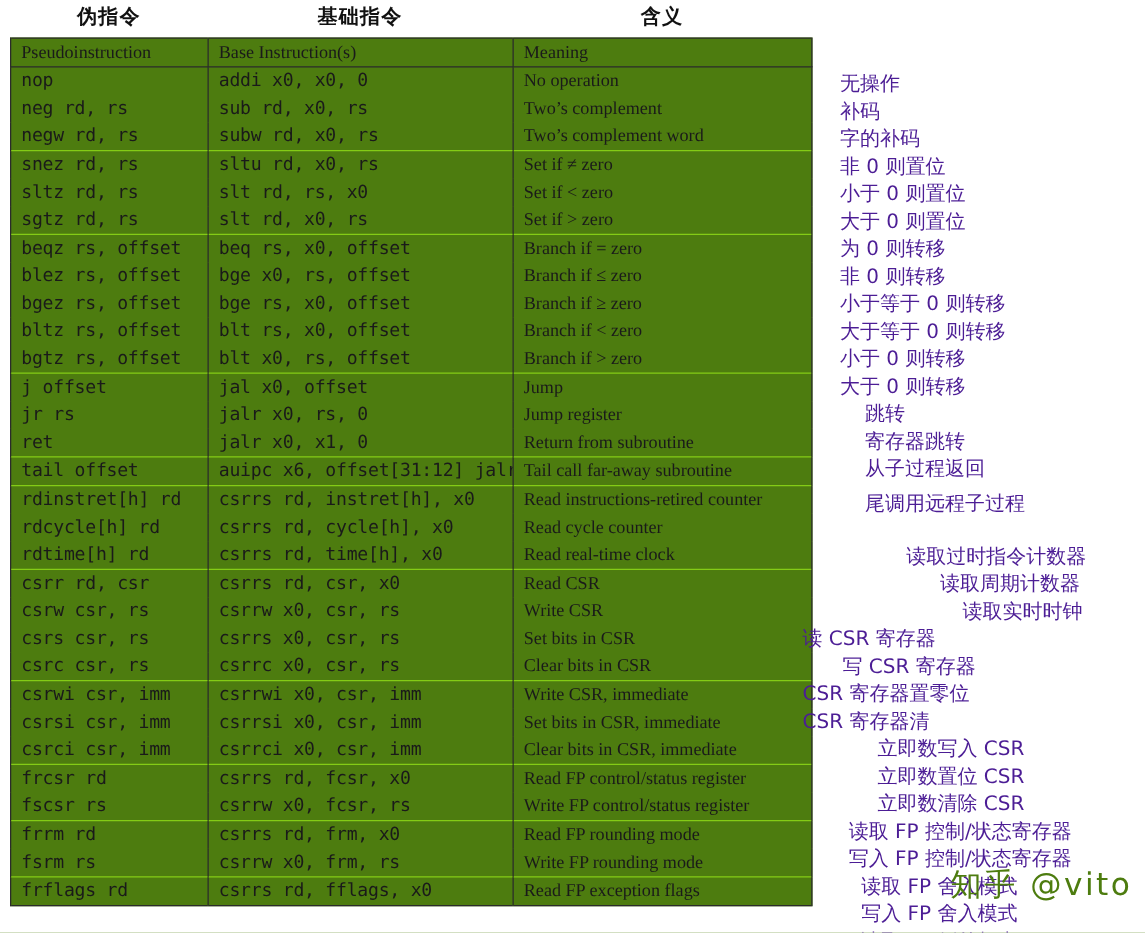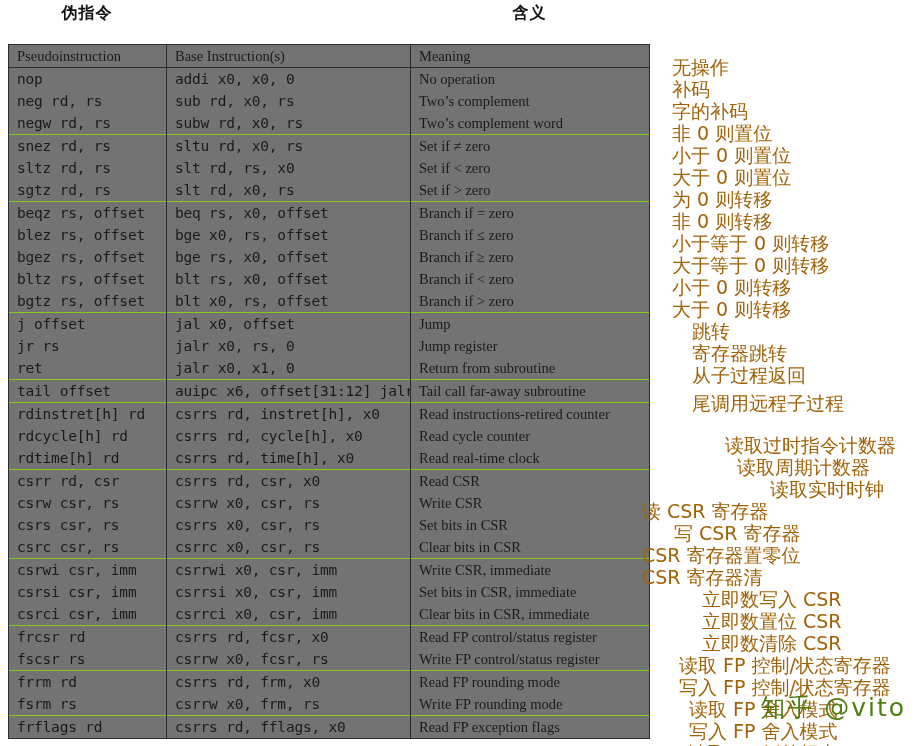--- a/index.html
+++ b/index.html
@@ -35,25 +35,25 @@
     letter-spacing: 1px;
   }
   #ch-pseudo { left: 0px;   width: 158px; }
   #ch-base   { left: 158px; width: 244px; }
   #ch-mean   { left: 402px; width: 239px; }
 
   
   #inst-table {
     position: absolute;
     left: 8px;
-    top: 44px;
+    top: 30px;
     width: 641px;
     border-collapse: collapse;
     table-layout: fixed;
-    background: #737373;
+    background: #4d7c0f;
   }
   #inst-table col.c1 { width: 158px; }
   #inst-table col.c2 { width: 244px; }
   #inst-table col.c3 { width: 239px; }
 
   #inst-table td, #inst-table th {
     border-left: 1px solid #2b2b2b;
     border-right: 1px solid #2b2b2b;
     padding: 0 0 0 8px;
     height: 22px;
@@ -97,22 +97,22 @@
   tr.tallrow td { height: 44px; }
 
   
   #gloss {
     position: absolute;
     left: 652px;
     top: 30px;
     width: 264px;
     height: 716px;
     font-family: "DejaVu Sans", "Liberation Sans", sans-serif;
-    font-size: 19px;
-    color: #a16207;
+    font-size: 16px;
+    color: #4c1d95;
   }
   .gl {
     position: absolute;
     white-space: nowrap;
     line-height: 22px;
     height: 22px;
   }
 
   
   #watermark {
@@ -125,20 +125,21 @@
     letter-spacing: 2px;
     white-space: nowrap;
     pointer-events: none;
   }
 </style>
 </head>
 <body>
 
 <div id="col-headers">
   <div class="col-header" id="ch-pseudo">伪指令</div>
+  <div class="col-header" id="ch-base">基础指令</div>
   <div class="col-header" id="ch-mean">含义</div>
 </div>
 
 <table id="inst-table">
   <colgroup>
     <col class="c1">
       <col class="c2">
       <col class="c3">
   </colgroup>
   <thead>
@@ -314,21 +315,21 @@
     <div class="gl" style="top: 180px; left: 20px;">非 0 则转移</div>
     <div class="gl" style="top: 202px; left: 20px;">小于等于 0 则转移</div>
     <div class="gl" style="top: 224px; left: 20px; text-align: right;">大于等于 0 则转移</div>
     <div class="gl" style="top: 246px; left: 20px;">小于 0 则转移</div>
     <div class="gl" style="top: 268px; left: 20px;">大于 0 则转移</div>
     <div class="gl" style="top: 290px; left: 40px;">跳转</div>
     <div class="gl" style="top: 312px; left: 40px;">寄存器跳转</div>
     <div class="gl" style="top: 334px; left: 40px;">从子过程返回</div>
     <div class="gl" style="top: 362px; left: 40px;">尾调用远程子过程</div>
     <div class="gl" style="top: 404px; left: 73px;">读取过时指令计数器</div>
-    <div class="gl" style="top: 426px; left: 85px;">读取周期计数器</div>
+    <div class="gl" style="top: 426px; left: 100px;">读取周期计数器</div>
     <div class="gl" style="top: 448px; left: 106px; margin-left: 12px;">读取实时时钟</div>
     <div class="gl" style="top: 470px; left: -10px;">读 CSR 寄存器</div>
     <div class="gl" style="top: 492px; left: -10px; margin-left: 32px;">写 CSR 寄存器</div>
     <div class="gl" style="top: 514px; left: -10px;">CSR 寄存器置零位</div>
     <div class="gl" style="top: 536px; left: -10px;">CSR 寄存器清</div>
     <div class="gl" style="top: 558px; left: 50px;">立即数写入 CSR</div>
     <div class="gl" style="top: 580px; left: 50px;">立即数置位 CSR</div>
     <div class="gl" style="top: 602px; left: 50px;">立即数清除 CSR</div>
     <div class="gl" style="top: 624px; left: 27px;">读取 FP 控制/状态寄存器</div>
     <div class="gl" style="top: 646px; left: 27px;">写入 FP 控制/状态寄存器</div>

